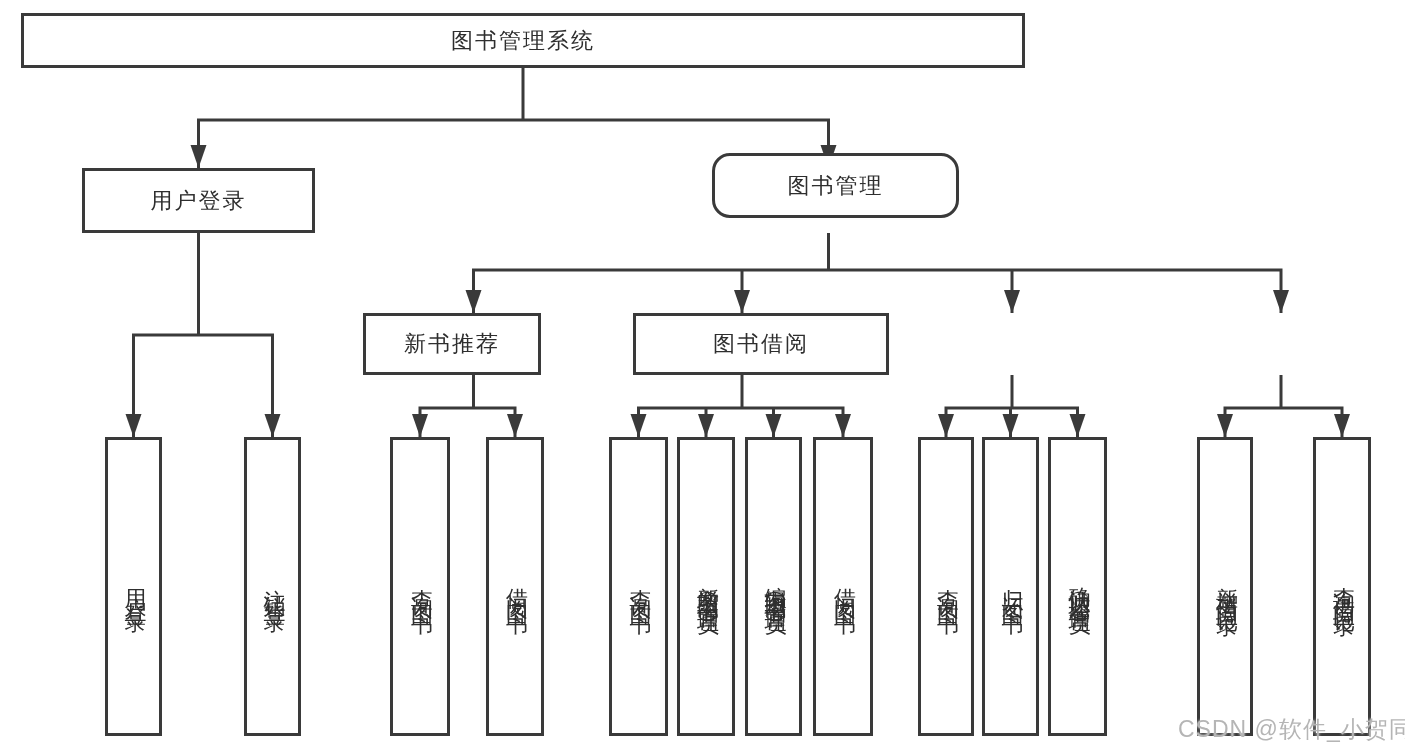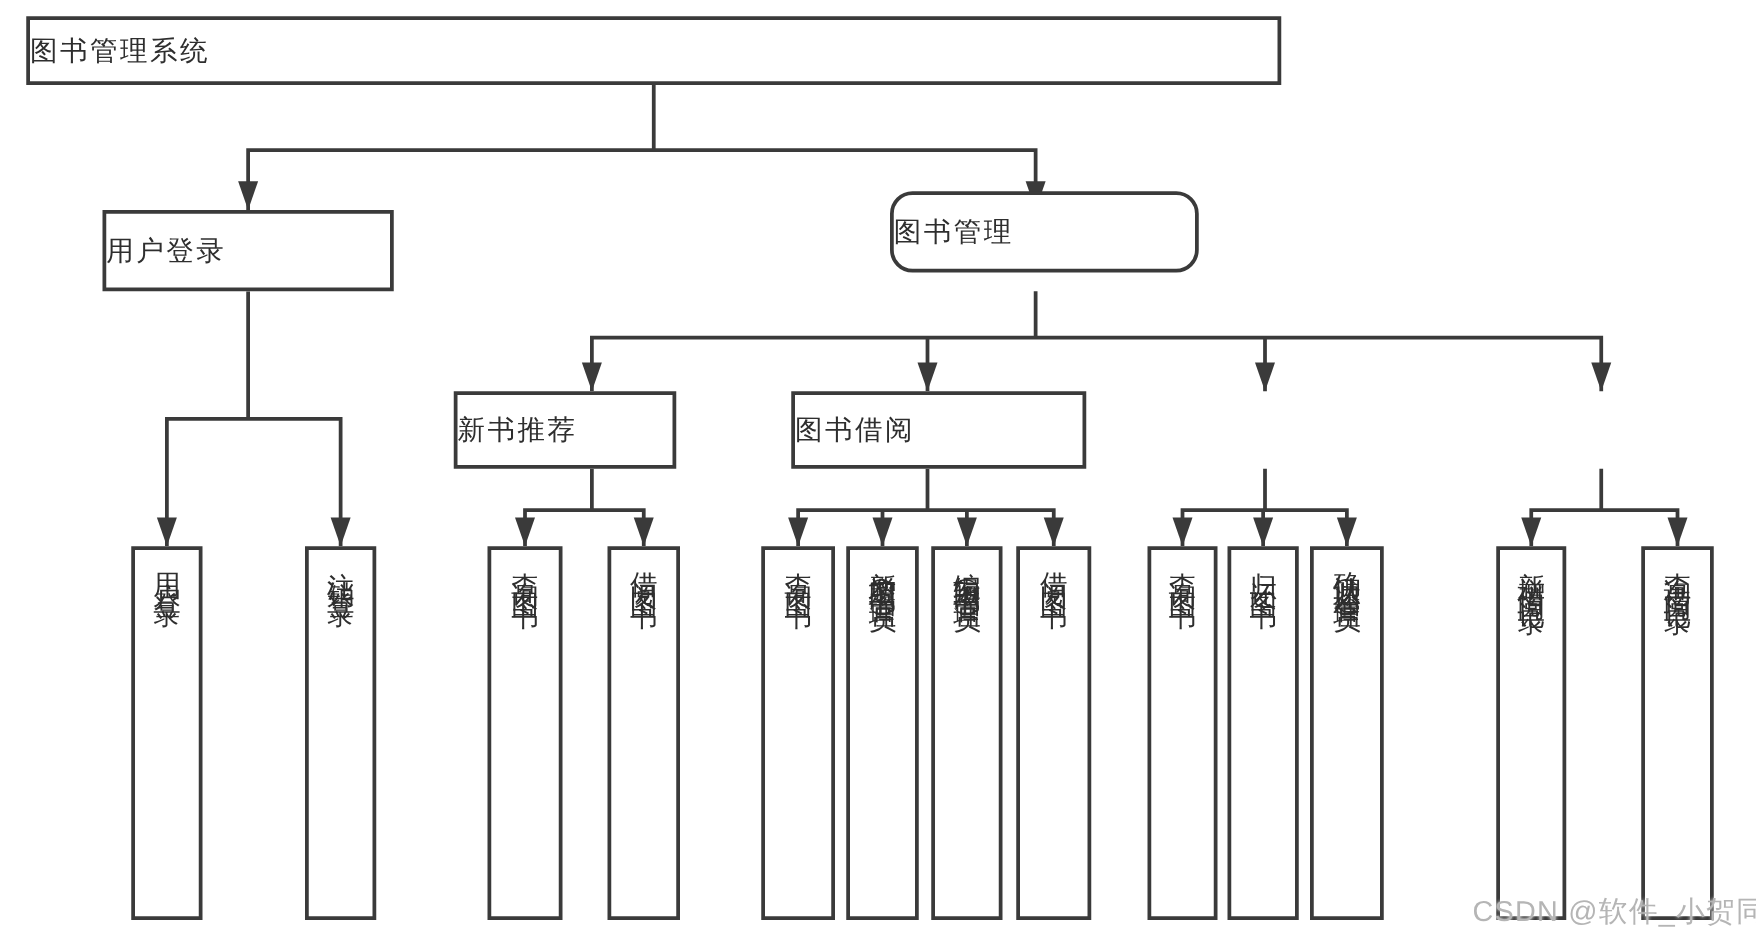--- a/index.html
+++ b/index.html
@@ -7,21 +7,21 @@
     position:relative;width:1405px;height:747px;background:#ffffff;
     font-family:"Liberation Sans","DejaVu Sans",sans-serif;
     color:var(--text,#2e2e2e);overflow:hidden;
   }
   svg.connectors{position:absolute;left:0;top:0;z-index:1;}
   .connector{stroke:var(--line,#3a3a3a);stroke-width:3;fill:none;}
   .arrowhead{fill:var(--line,#3a3a3a);stroke:none;}
   .hbox,.vbox{
     position:absolute;box-sizing:border-box;z-index:2;
     border:3px solid var(--line,#3a3a3a);background:#ffffff;
-    display:flex;align-items:center;justify-content:flex-start;
+    display:flex;align-items:center;justify-content:center;font-family:Liberation Mono, monospace;
   }
   .hbox{font-size:22px;letter-spacing:2px;white-space:nowrap;}
   .vbox{
     writing-mode:vertical-rl;text-orientation:mixed;
     font-size:22px;letter-spacing:8px;line-height:1;
   }
   .watermark{
     position:absolute;left:1178px;top:714px;z-index:3;
     font-size:23px;letter-spacing:1px;white-space:nowrap;
     color:var(--watermark,#b5b5b5);text-shadow:0 0 3px #ffffff;
@@ -78,21 +78,21 @@
   <div class="hbox" style="left:82px;top:168px;width:233px;height:65px;">
     <span>用户登录</span>
   </div>
   <div class="hbox" style="left:712px;top:153px;width:247px;height:65px;border-radius:18px;">
     <span>图书管理</span>
   </div>
 
   <div class="hbox" style="left:363px;top:313px;width:178px;height:62px;">
     <span>新书推荐</span>
   </div>
-  <div class="hbox" style="left:633px;top:313px;width:236px;height:62px;">
+  <div class="hbox" style="left:633px;top:313px;width:256px;height:62px;">
     <span>图书借阅</span>
   </div>
 
   <div class="vbox" style="left:105px;top:437px;width:57px;height:299px;">
     <span>用户登录</span>
   </div>
   <div class="vbox" style="left:244px;top:437px;width:57px;height:299px;">
     <span>注销登录</span>
   </div>
 

